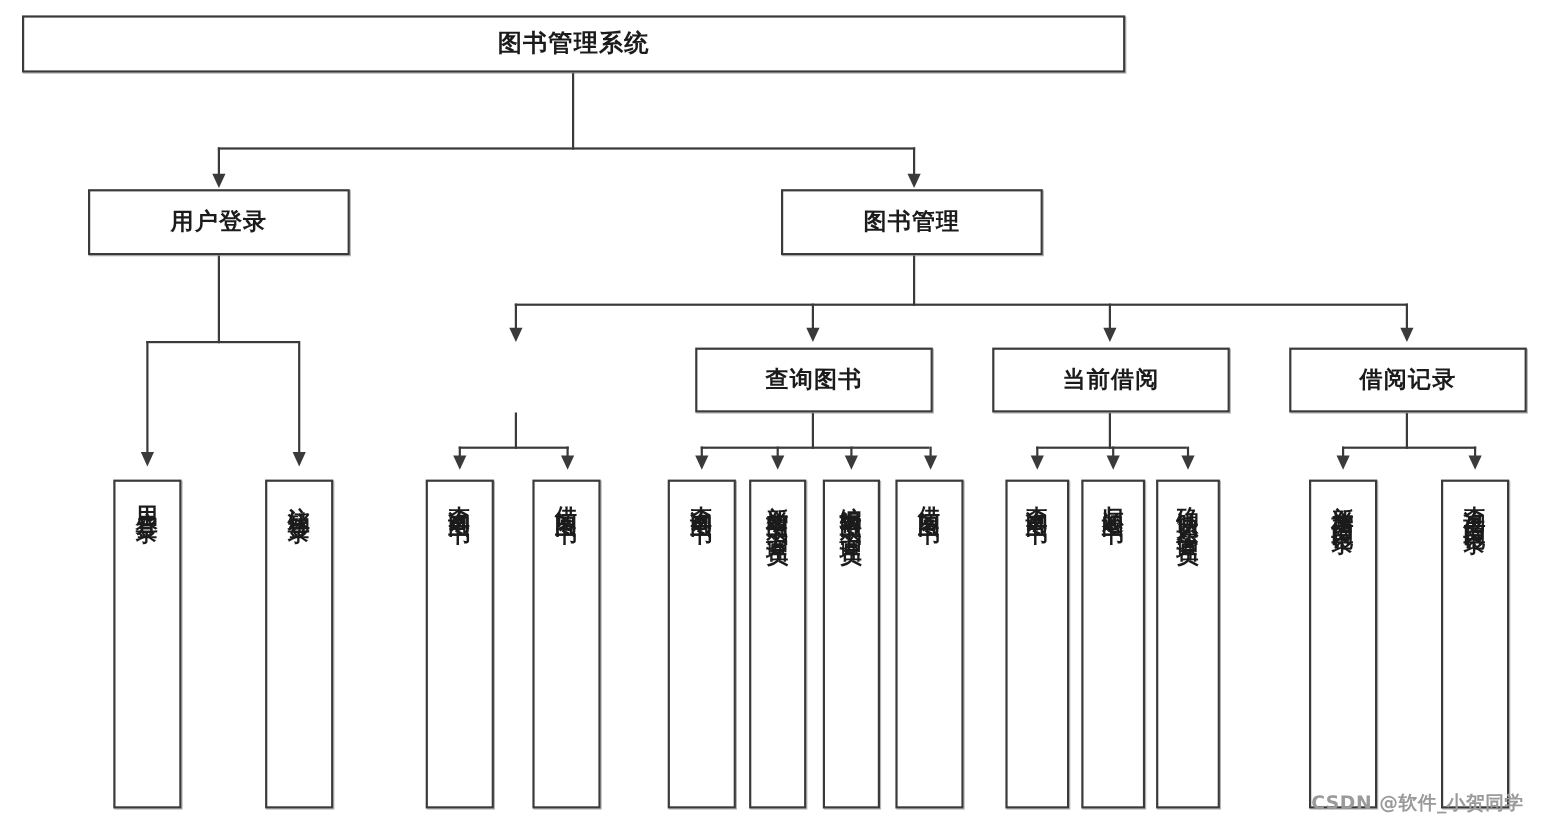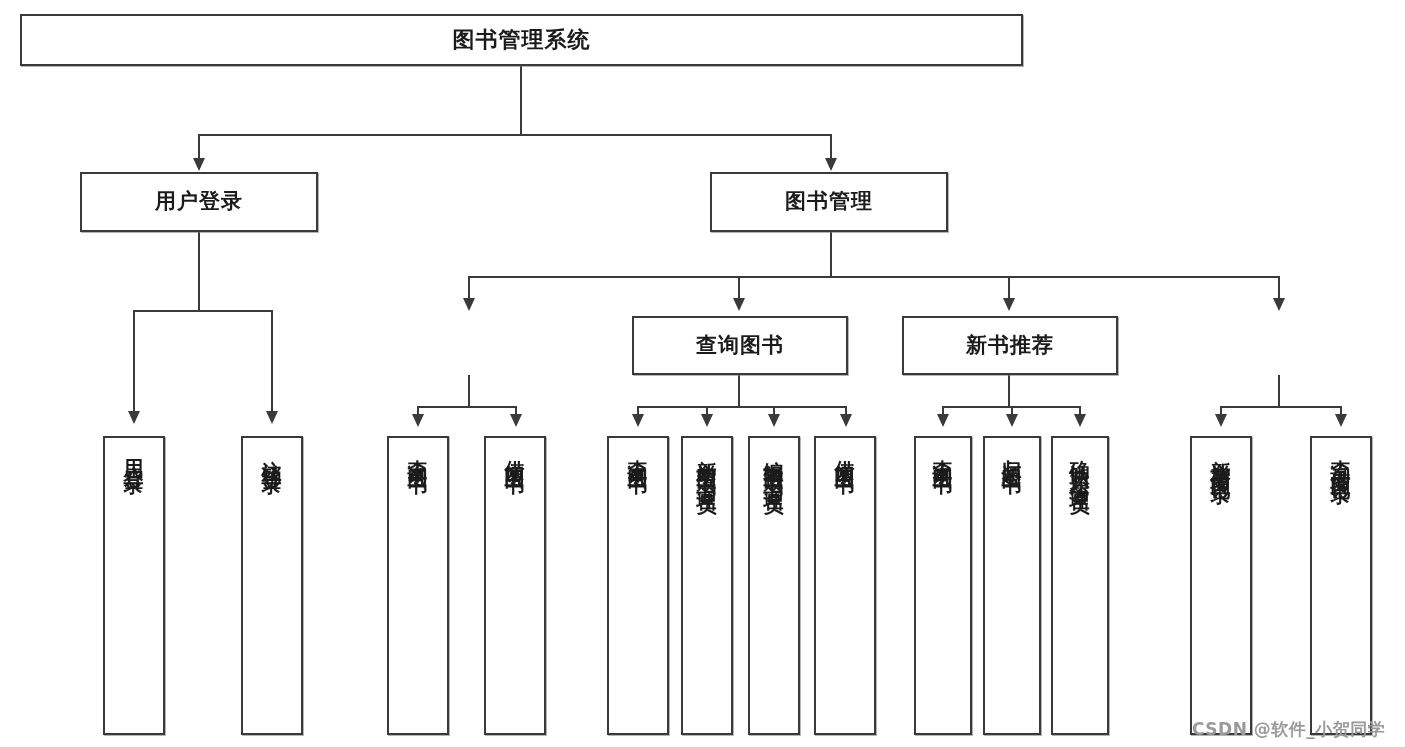--- a/index.html
+++ b/index.html
@@ -136,21 +136,22 @@
   <div class="arrow" style="left:1215px;top:414px;"></div>
   <div class="conn vline" style="left:1340px;top:406px;height:10px;"></div>
   <div class="arrow" style="left:1335px;top:414px;"></div>
 
   <div class="node root h-node" style="left: 20px; top: 14px; width: 1003px; height: 52px;">图书管理系统</div>
 
   <div class="node h-node" style="left: 80px; top: 172px; width: 238px; height: 60px;">用户登录</div>
   <div class="node h-node" style="left: 710px; top: 172px; width: 238px; height: 60px; text-align: center;">图书管理</div>
 
   <div class="node h-node" style="left: 632px; top: 316px; width: 216px; height: 59px;">查询图书</div>
-  <div class="node h-node" style="left: 902px; top: 316px; width: 216px; height: 59px;">新书推荐</div>
+  <div class="node h-node" style="left: 902px; top: 316px; width: 216px; height: 59px;">当前借阅</div>
+  <div class="node h-node" style="left: 1172px; top: 316px; width: 216px; height: 59px;">借阅记录</div>
 
   <div class="node v-node" style="left: 103px; top: 436px; width: 62px; height: 299px;">
     <span class="vtext">用户登录</span>
     </div>
   <div class="node v-node" style="left: 241px; top: 436px; width: 62px; height: 299px;">
     <span class="vtext">注销登录</span>
     </div>
   <div class="node v-node" style="left: 387px; top: 436px; width: 62px; height: 299px;">
     <span class="vtext">查询图书</span>
     </div>

